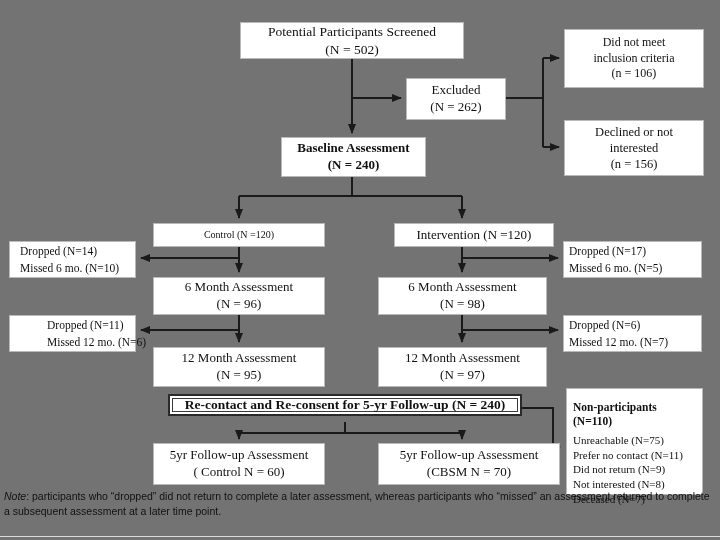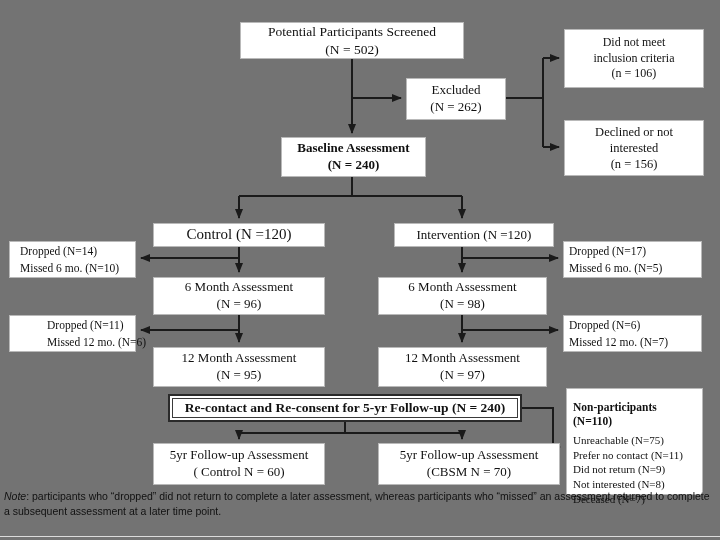--- a/index.html
+++ b/index.html
@@ -19,32 +19,32 @@
   .sidebox {
     align-items:flex-start; text-align:left; justify-content:center;
     padding:2px 5px; font-size:11.5px; line-height:1.4;
   }
 
   #b-screened     { left:240px; top:22px;  width:224px; height:37px; font-size:13.5px; }
   #b-excluded     { left:406px; top:78px;  width:100px; height:42px; font-size:13px; }
   #b-notmeet      { left:564px; top:29px;  width:140px; height:59px; font-size:12px; }
   #b-declined     { left:564px; top:120px; width:140px; height:56px; font-size:12.5px; }
   #b-baseline     { left:281px; top:137px; width:145px; height:40px; font-size:13px; font-weight:bold; }
-  #b-control      { left:153px; top:223px; width:172px; height:24px; font-size:15px; }
+  #b-control      { left:153px; top:223px; width:172px; height:24px; font-size:10px; }
   #b-intervention { left:357px; top:223px; width:160px; height:24px; font-size:13px;margin-left:37px; }
   #b-drop-l1      { left:9px;   top:241px; width:127px; height:37px;padding-left:10px; }
   #b-drop-r1      { left:563px; top:241px; width:139px; height:37px; }
   #b-6mo-l        { left:153px; top:277px; width:172px; height:38px; font-size:13px; }
   #b-6mo-r        { left:378px; top:277px; width:169px; height:38px; font-size:13px; }
   #b-drop-l2      { left:9px;   top:315px; width:127px; height:37px;padding-left:37px; }
   #b-drop-r2      { left:563px; top:315px; width:139px; height:37px; }
   #b-12mo-l       { left:153px; top:347px; width:172px; height:40px; font-size:13px; }
   #b-12mo-r       { left:378px; top:347px; width:169px; height:40px; font-size:13px; }
   #b-recontact    {
-    left:172px; top:398px; width:346px; height:20px; font-size:13.5px; font-weight:bold;
+    left:172px; top:398px; width:346px; height:14px; font-size:13.5px; font-weight:bold;
     border:1px solid #3a3a3a;
     box-shadow:0 0 0 2px #ffffff, 0 0 0 4px #2a2a2a;
   }
   #b-nonpart      {
     left:566px; top:388px; width:137px; height:107px;
     align-items:flex-start; text-align:left; justify-content:flex-start;
     padding:11px 6px; font-size:11px; line-height:1.35;
   }
   #b-nonpart .np-head { font-weight:bold; font-size:11.5px; line-height:1.25; margin-bottom:4px; }
   #b-5yr-l        { left:153px; top:443px; width:172px; height:42px; font-size:13px; }

